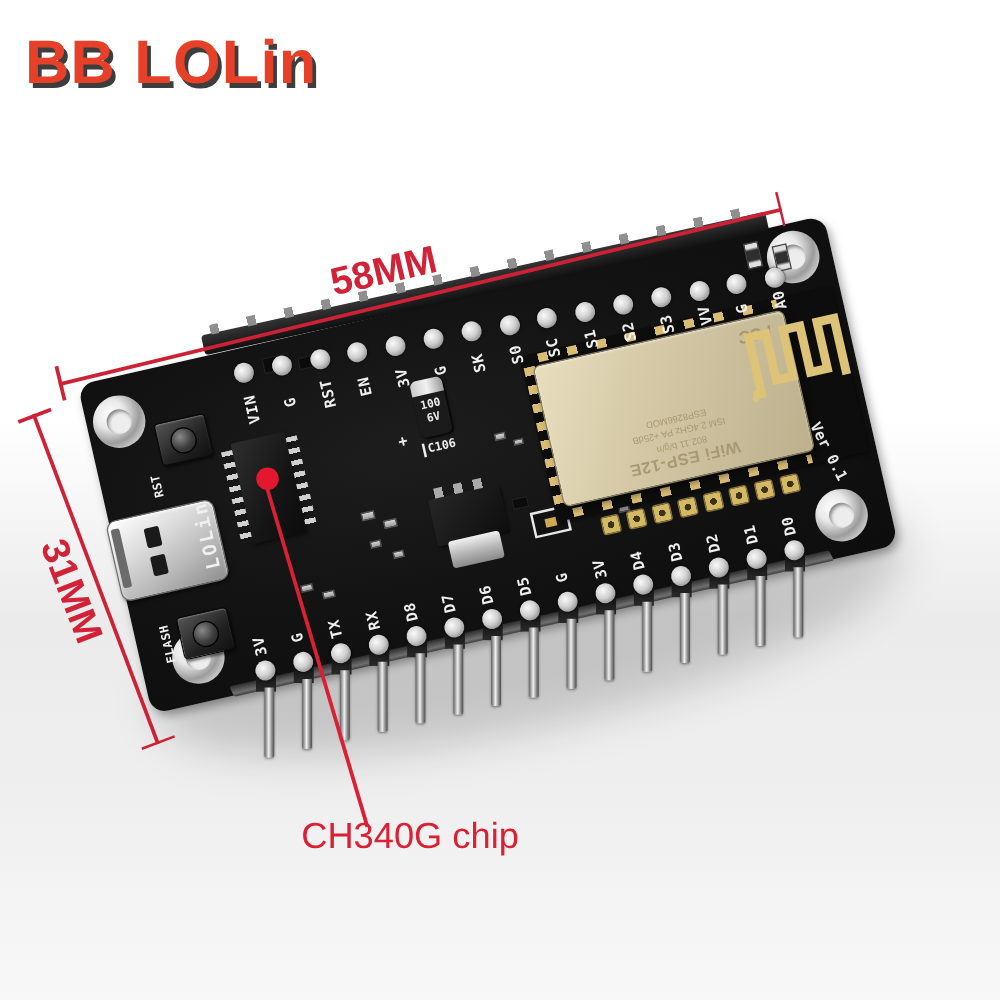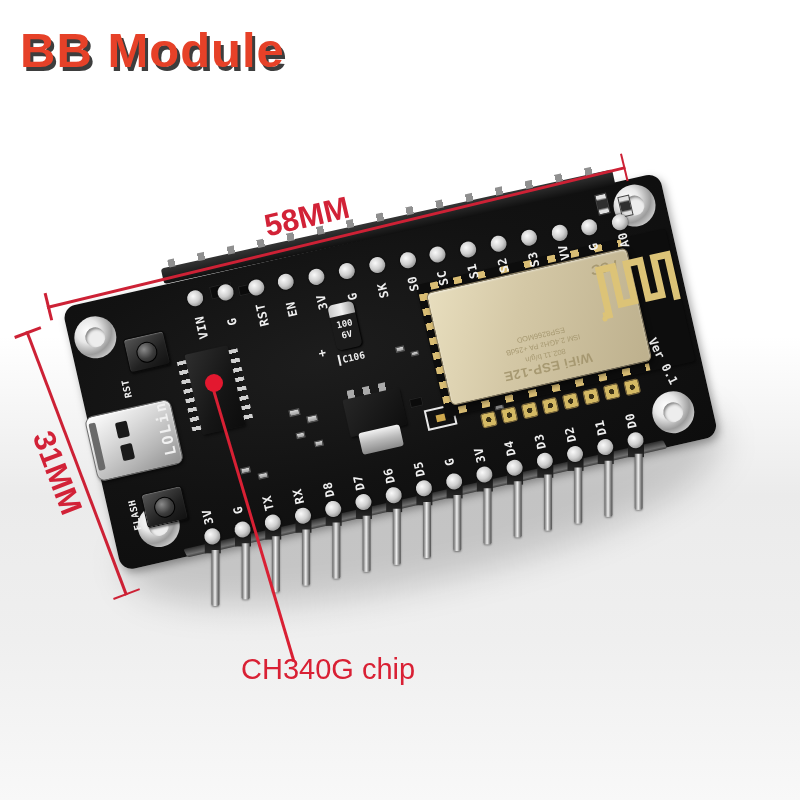--- a/index.html
+++ b/index.html
@@ -115,21 +115,21 @@
        box-shadow:2px 3px 5px rgba(0,0,0,0.45),inset 0 1px 2px rgba(255,255,255,0.6);}
   #shield-inner{position:absolute;inset:4px;transform:rotate(180deg);color:#a3956d;text-align:center;opacity:0.9;}
   .s-wifi{font-size:13px;font-weight:bold;letter-spacing:0.5px;margin-top:4px;}
   .s-line{font-size:7.5px;line-height:1.4;}
   .s-fcc{position:absolute;left:8px;bottom:2px;font-size:14px;font-weight:bold;font-style:italic;letter-spacing:-1px;}
   #antenna{position:absolute;left:524px;top:74px;width:84px;height:60px;}
 </style>
 </head>
 <body>
 
-<div class="abs" id="title">BB Module</div>
+<div class="abs" id="title">BB LOLin</div>
 
 <div class="abs" id="shadow"></div>
 
 <div class="dim-line" id="dim58">
   <span class="tick tick-start"></span>
   <span class="tick tick-end"></span>
 </div>
 <div class="dim-label" id="lab58">58MM</div>
 <div class="dim-line" id="dim31">
   <span class="tick tick-start"></span>

